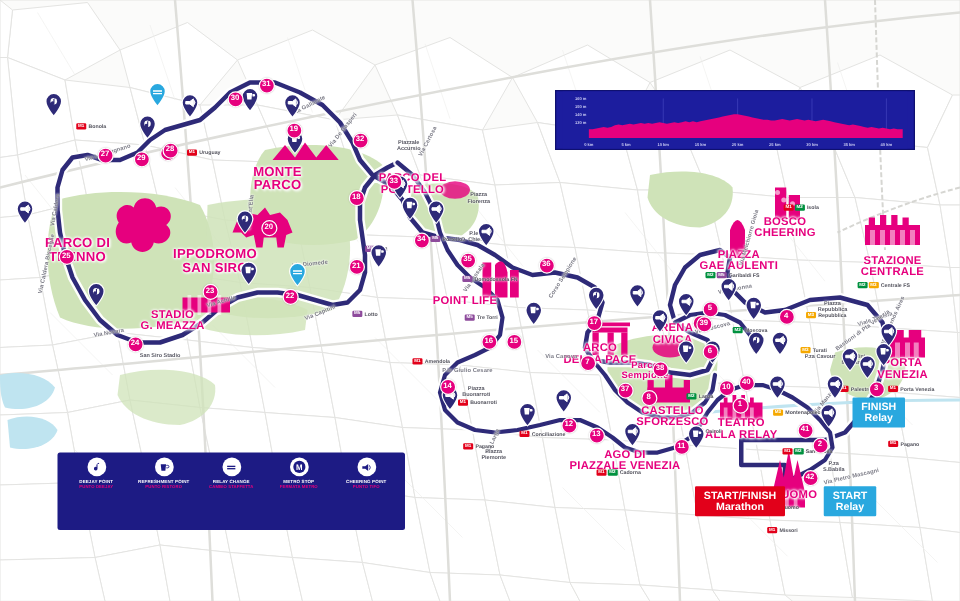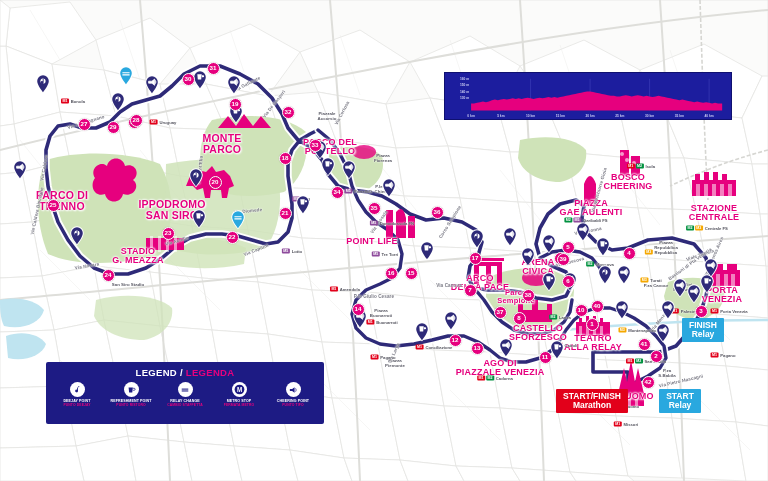--- a/index.html
+++ b/index.html
@@ -1011,23 +1011,20 @@
   <div id="callouts-holder">
       <div class="callout red" style="left: 556px; top: 389px; width: 72px;">START/FINISH
 Marathon</div>
       <div class="callout cyan" style="left: 659px; top: 389px; width: 42px;">START
 Relay</div>
       <div class="callout cyan" style="left: 682px; top: 318px; width: 42px;">FINISH
 Relay</div>
     </div>
 
   <div id="legend">
-    <div id="legend-title">
-      <span>LEGEND</span><span> / </span><span class="it">LEGENDA</span>
-    </div>
     <div id="legend-items">
         <div class="leg-item">
           <div class="leg-ic">
             <svg viewBox="0 0 14 14" width="10" height="10">
               <path d="M8.4 2.2 v6.1 a2 2 0 1 1 -1.2 -1.8 V3.6 l3 -.9 v-1 z" fill="#1d1b84"></path>
             </svg>
           </div>
           <div class="leg-en">DEEJAY POINT</div>
           <div class="leg-it">PUNTO DEEJAY</div>
         </div>

